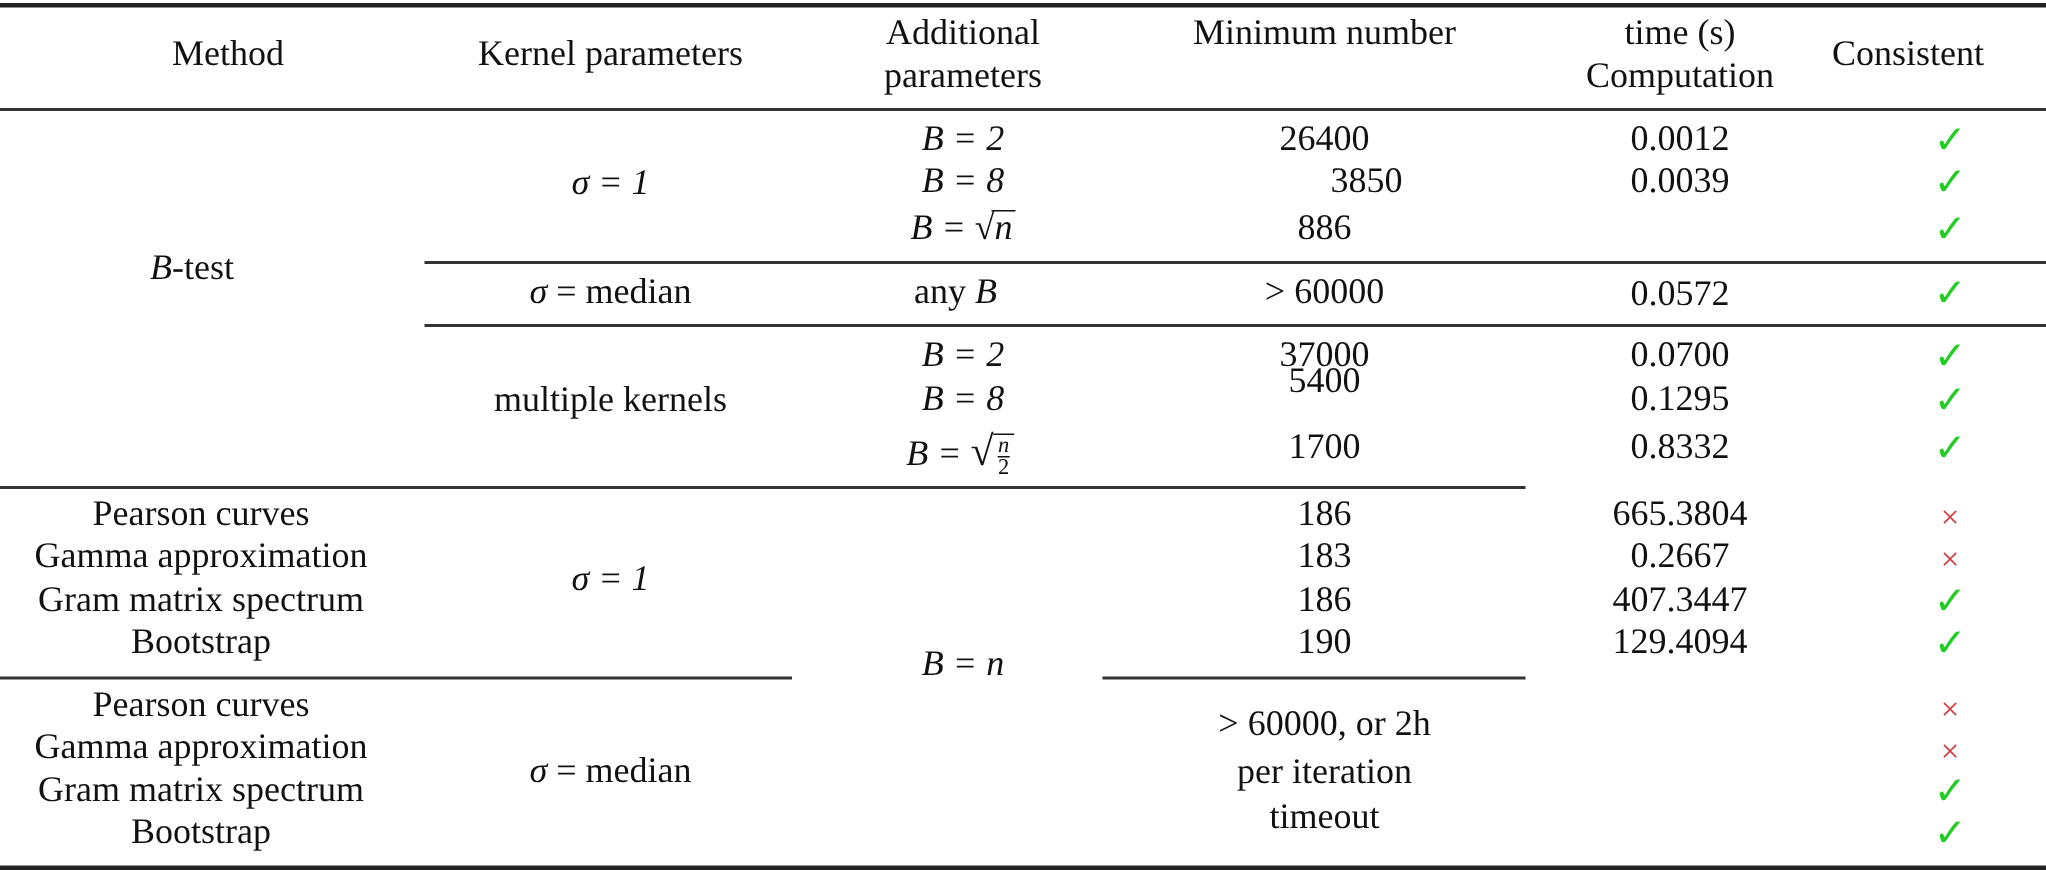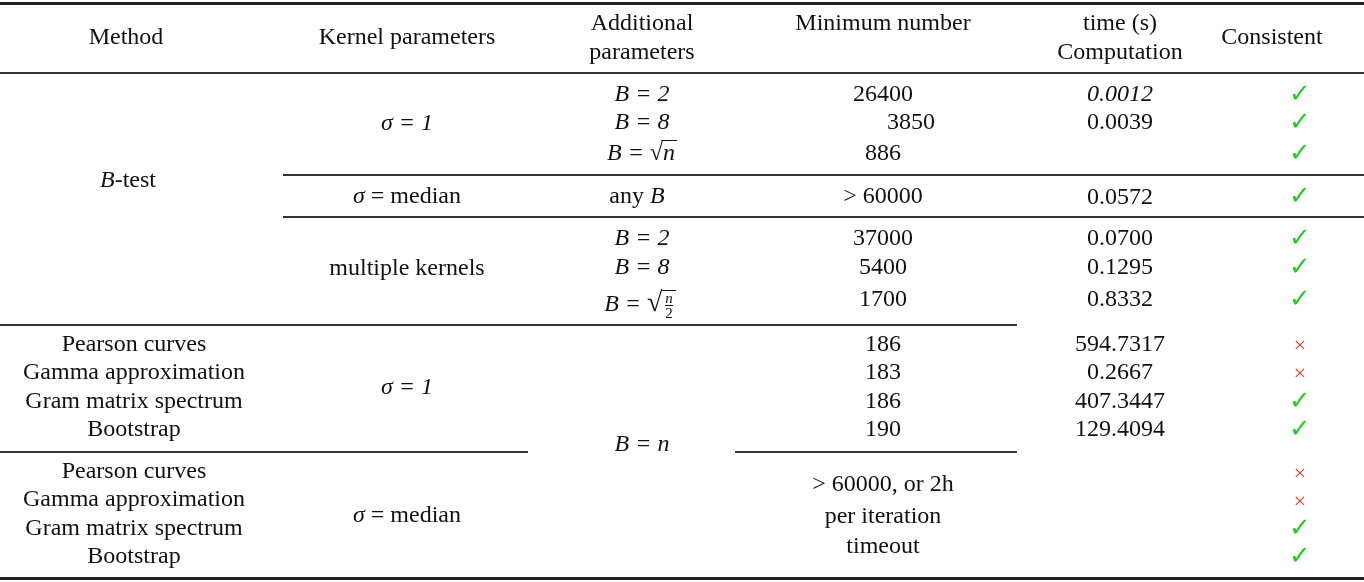--- a/index.html
+++ b/index.html
@@ -25,21 +25,21 @@
 
   <div class="rule thick" style="left:0;top:2px;width:1364px;"></div>
   <div class="rule" style="left:0;top:72px;width:1364px;"></div>
   <div class="rule" style="left:283px;top:174px;width:1081px;"></div>
   <div class="rule" style="left:283px;top:216px;width:1081px;"></div>
   <div class="rule" style="left:0;top:324px;width:1017px;"></div>
   <div class="rule" style="left:0;top:451px;width:528px;"></div>
   <div class="rule" style="left:735px;top:451px;width:282px;"></div>
   <div class="rule thick" style="left:0;top:577px;width:1364px;"></div>
 
-  <div class="abs c" style="left:126px;top:22px;">Method</div>
+  <div class="abs c" style="left:152px;top:22px;">Method</div>
   <div class="abs c" style="left:407px;top:22px;">Kernel parameters</div>
   <div class="abs c hdr" style="left:642px;top:8px;">
     <div>Additional</div>
     <div>parameters</div>
   </div>
   <div class="abs c hdr" style="left:883px;top:8px;">
     <div>Minimum number</div>
   </div>
   <div class="abs c hdr" style="left:1120px;top:8px;">
     <div>time (s)</div>
@@ -48,21 +48,21 @@
   <div class="abs c" style="left:1272px;top:22px;">Consistent</div>
 
   <div class="abs c" style="left:128px;top:165px;">
     <span class="math">B</span><span>-test</span>
   </div>
 
   <div class="abs c math" style="left:407px;top:108px;">σ = 1</div>
 
   <div class="abs c math" style="left:642px;top:79px;">B = 2</div>
   <div class="abs c" style="left:883px;top:79px;">26400</div>
-  <div class="abs c" style="left:1120px;top:79px;font-style:italic;">0.0012</div>
+  <div class="abs c" style="left:1120px;top:79px;">0.0012</div>
   <div class="abs c ok" style="left:1300px;top:79px;">✓</div>
 
   <div class="abs c math" style="left:642px;top:107px;">B = 8</div>
   <div class="abs c" style="left:883px;top:107px;margin-left:28px;">3850</div>
   <div class="abs c" style="left:1120px;top:107px;">0.0039</div>
   <div class="abs c ok" style="left:1300px;top:107px;">✓</div>
 
   <div class="abs c math" style="left:642px;top:138px;">
     <span>B = </span><span class="up">√</span><span class="sqrt">n</span>
   </div>
@@ -80,21 +80,21 @@
   <div class="abs c ok" style="left:1300px;top:181px;">✓</div>
 
   <div class="abs c" style="left:407px;top:253px;">multiple kernels</div>
 
   <div class="abs c math" style="left:642px;top:223px;">B = 2</div>
   <div class="abs c" style="left:883px;top:223px;">37000</div>
   <div class="abs c" style="left:1120px;top:223px;">0.0700</div>
   <div class="abs c ok" style="left:1300px;top:223px;">✓</div>
 
   <div class="abs c math" style="left:642px;top:252px;">B = 8</div>
-  <div class="abs c" style="left:883px;top:252px;text-align:center;">5400</div>
+  <div class="abs c" style="left:883px;top:240px;text-align:center;">5400</div>
   <div class="abs c" style="left:1120px;top:252px;">0.1295</div>
   <div class="abs c ok" style="left:1300px;top:252px;">✓</div>
 
   <div class="abs c math" style="left:640px;top:284px;line-height:36px;">
     <span>B = </span><span class="up" style="font-size:28px;">√</span><span class="frac" style="border-top:1.5px solid #111;padding:0 3px;">
         <span class="num">n</span>
         <span class="up">2</span>
       </span>
   </div>
   <div class="abs c" style="left:883px;top:284px;">1700</div>
@@ -108,21 +108,21 @@
 
   <div class="abs c math" style="left:407px;top:372px;">σ = 1</div>
 
   <div class="abs c math" style="left:642px;top:429px;">B = n</div>
 
   <div class="abs c" style="left:883px;top:329px;">186</div>
   <div class="abs c" style="left:883px;top:357px;">183</div>
   <div class="abs c" style="left:883px;top:386px;">186</div>
   <div class="abs c" style="left:883px;top:414px;">190</div>
 
-  <div class="abs c" style="left:1120px;top:329px;">594.7317</div>
+  <div class="abs c" style="left:1120px;top:329px;">665.3804</div>
   <div class="abs c" style="left:1120px;top:357px;">0.2667</div>
   <div class="abs c" style="left:1120px;top:386px;">407.3447</div>
   <div class="abs c" style="left:1120px;top:414px;">129.4094</div>
 
   <div class="abs c no" style="left:1300px;top:330px;">×</div>
   <div class="abs c no" style="left:1300px;top:358px;">×</div>
   <div class="abs c ok" style="left:1300px;top:386px;">✓</div>
   <div class="abs c ok" style="left:1300px;top:414px;">✓</div>
 
   <div class="abs c" style="left:134px;top:456px;">Pearson curves</div>

